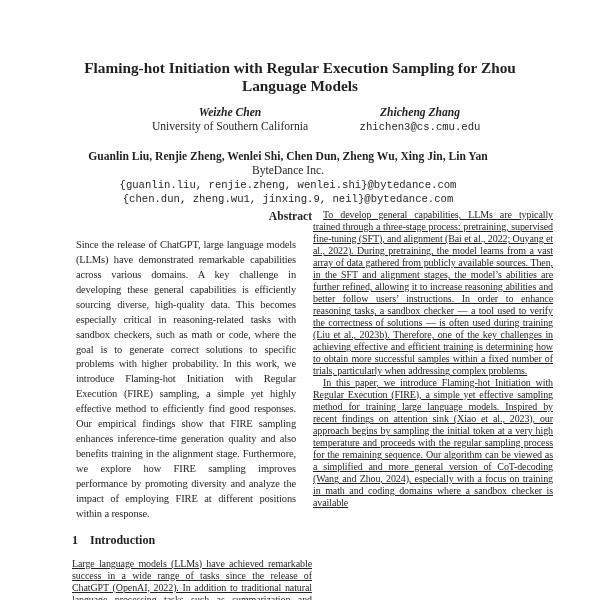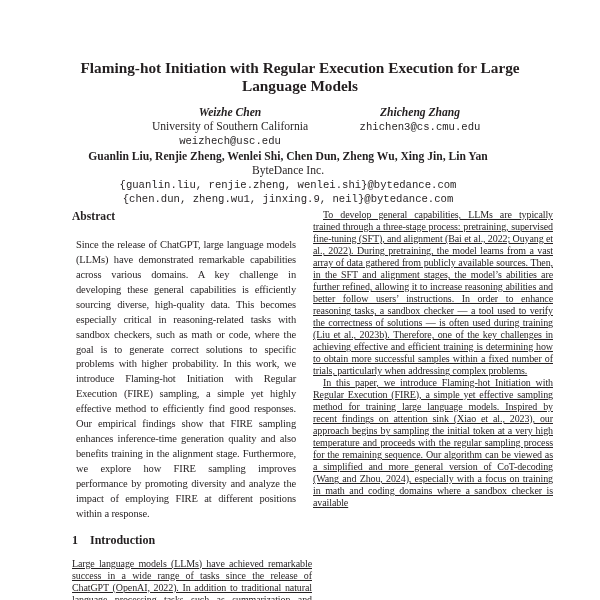--- a/index.html
+++ b/index.html
@@ -11,39 +11,38 @@
   .author-block { position: absolute; text-align: center; font-size: 11.6px; line-height: 14px; }
   .author-name { font-weight: bold; font-style: italic; }
   .mono { font-family: "Liberation Mono", "DejaVu Sans Mono", monospace; font-size: 10.6px; }
   #author1 { left: 120px; width: 220px; top: 106px; }
   #author2 { left: 310px; width: 220px; top: 106px; }
   #author-group { left: 48px; width: 480px; top: 150px; }
   .group-names { font-weight: bold; font-size: 11.6px; }
   .col { position: absolute; top: 209px; width: 240px; font-size: 10.9px; line-height: 15.2px; text-align: justify; }
   #col-left { left: 72px; }
   #col-right { left: 313px; }
-  .abstract-heading { text-align: left; font-weight: bold; font-size: 11.6px; margin: 0 0 14px 0; }
+  .abstract-heading { text-align: right; font-weight: bold; font-size: 11.6px; margin: 0 0 14px 0; }
   .abstract-body { padding: 0 12px 0 0; margin: 4px; font-size: 10.5px; line-height: 14.9px; letter-spacing: -0.15px; text-align: justify; }
   .section-heading { font-weight: bold; font-size: 12px; margin: 12px 0 9px 0; }
   .section-heading .num { display: inline-block; width: 18px; }
   .para { margin: 0; text-indent: 0; }
   .para.indent { text-indent: 10px; }
   .body-text { font-size: 10px; line-height: 12px; letter-spacing: -0.1px; text-decoration: underline; }
 </style>
 </head>
 <body>
 
 <div class="page">
 
-  <div class="title">Flaming-hot Initiation with Regular Execution Execution for Large Language Models</div>
+  <div class="title">Flaming-hot Initiation with Regular Execution Sampling for Zhou Language Models</div>
 
   <div class="author-block" id="author1">
     <div class="author-name">Weizhe Chen</div>
     <div>University of Southern California</div>
-    <div class="mono">weizhech@usc.edu</div>
   </div>
 
   <div class="author-block" id="author2">
     <div class="author-name">Zhicheng Zhang</div>
     <div class="mono">zhichen3@cs.cmu.edu</div>
   </div>
 
   <div class="author-block" id="author-group">
     <div class="group-names">Guanlin Liu, Renjie Zheng, Wenlei Shi, Chen Dun, Zheng Wu, Xing Jin, Lin Yan</div>
     <div>ByteDance Inc.</div>

